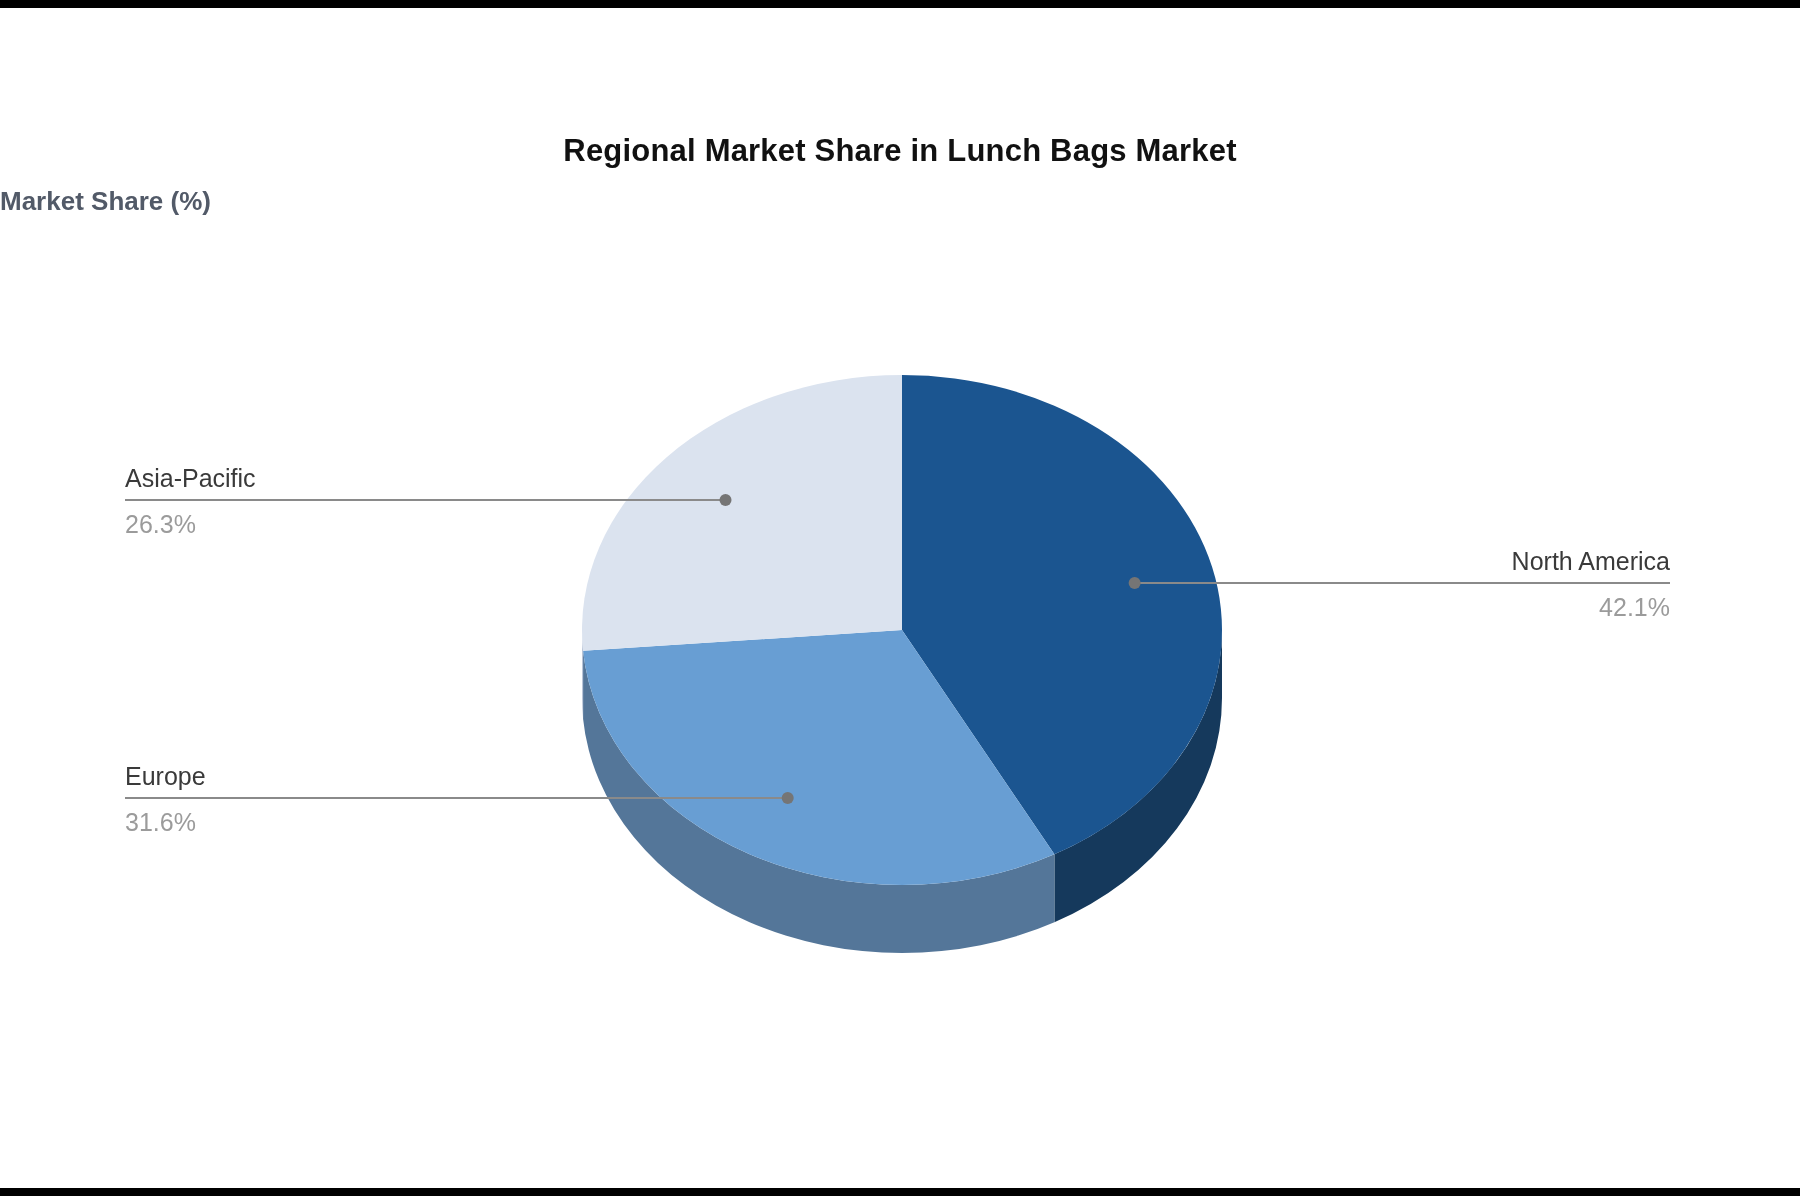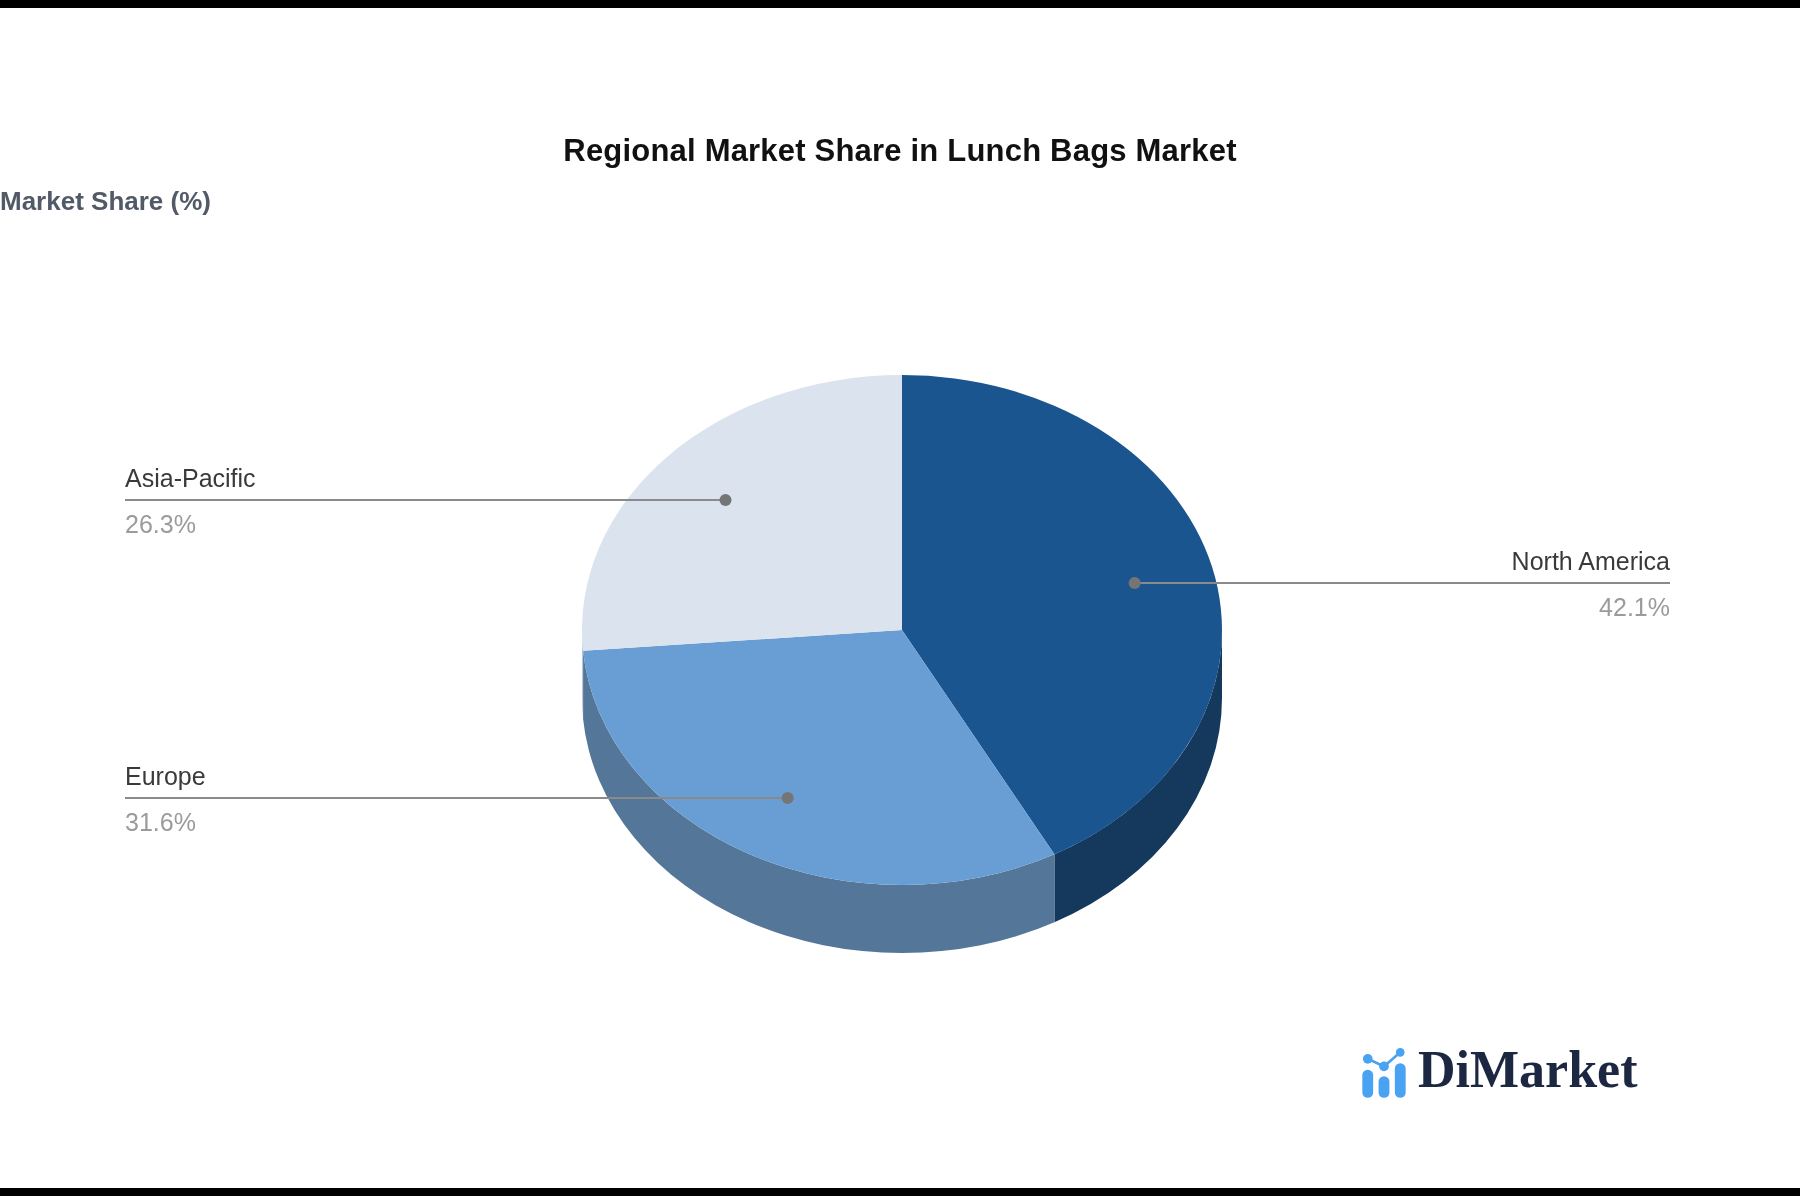--- a/index.html
+++ b/index.html
@@ -55,30 +55,16 @@
       <line x1="125" y1="798" x2="787.7028311196947" y2="798" stroke="#8a8a8a" stroke-width="2"></line>
       <circle cx="787.7028311196947" cy="798" r="6" fill="#757575"></circle>
       <text x="125" y="785" text-anchor="start" class="slice-name">Europe</text>
       <text x="125" y="831" text-anchor="start" class="slice-value">31.6%</text>
       <line x1="125" y1="500" x2="725.5069134125561" y2="500" stroke="#8a8a8a" stroke-width="2"></line>
       <circle cx="725.5069134125561" cy="500" r="6" fill="#757575"></circle>
       <text x="125" y="487" text-anchor="start" class="slice-name">Asia-Pacific</text>
       <text x="125" y="533" text-anchor="start" class="slice-value">26.3%</text>
     </svg>
 
-  <div class="logo">
-    <svg class="logo-icon" width="48" height="52" viewBox="0 0 44 48">
-      <g id="logo-icon-g">
-        <rect x="2" y="20" width="10" height="26" rx="5" fill="#4aa2f2"></rect>
-        <rect x="17" y="26" width="10" height="20" rx="5" fill="#4aa2f2"></rect>
-        <rect x="32" y="14" width="10" height="32" rx="5" fill="#4aa2f2"></rect>
-        <polyline id="logo-trend" points="7,10 22,17 37,4" fill="none" stroke-width="2.5" stroke="#4aa2f2"></polyline>
-        <circle cx="7" cy="10" r="4.5" fill="#4aa2f2"></circle>
-        <circle cx="22" cy="17" r="4.5" fill="#4aa2f2"></circle>
-        <circle cx="37" cy="4" r="4" fill="#4aa2f2"></circle>
-      </g>
-    </svg>
-    <div class="logo-text" style="color: rgb(28, 39, 66);">DiMarket</div>
-  </div>
 
   <div class="letterbox top"></div>
   <div class="letterbox bottom"></div>
 </div>
 
 </body></html>

